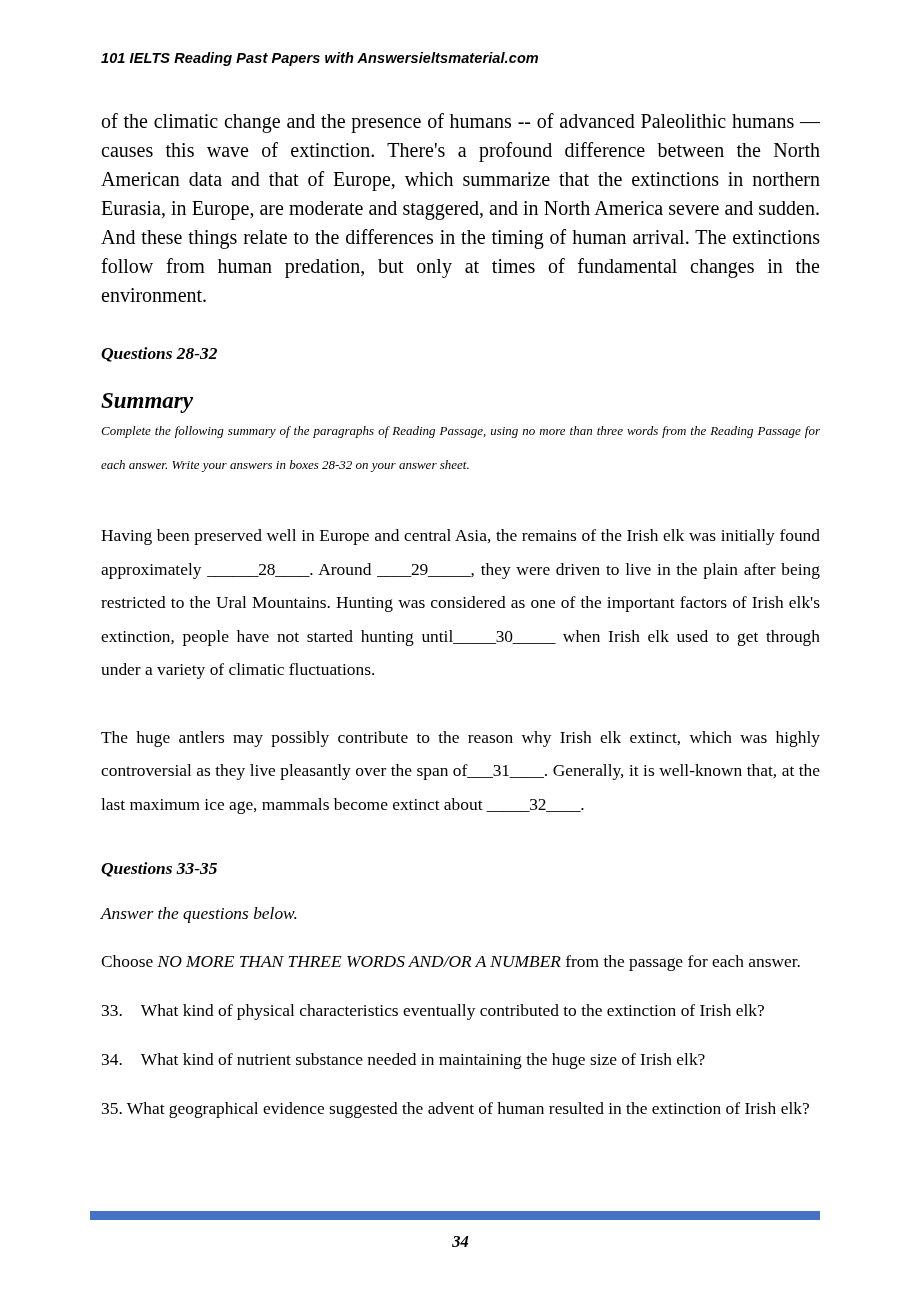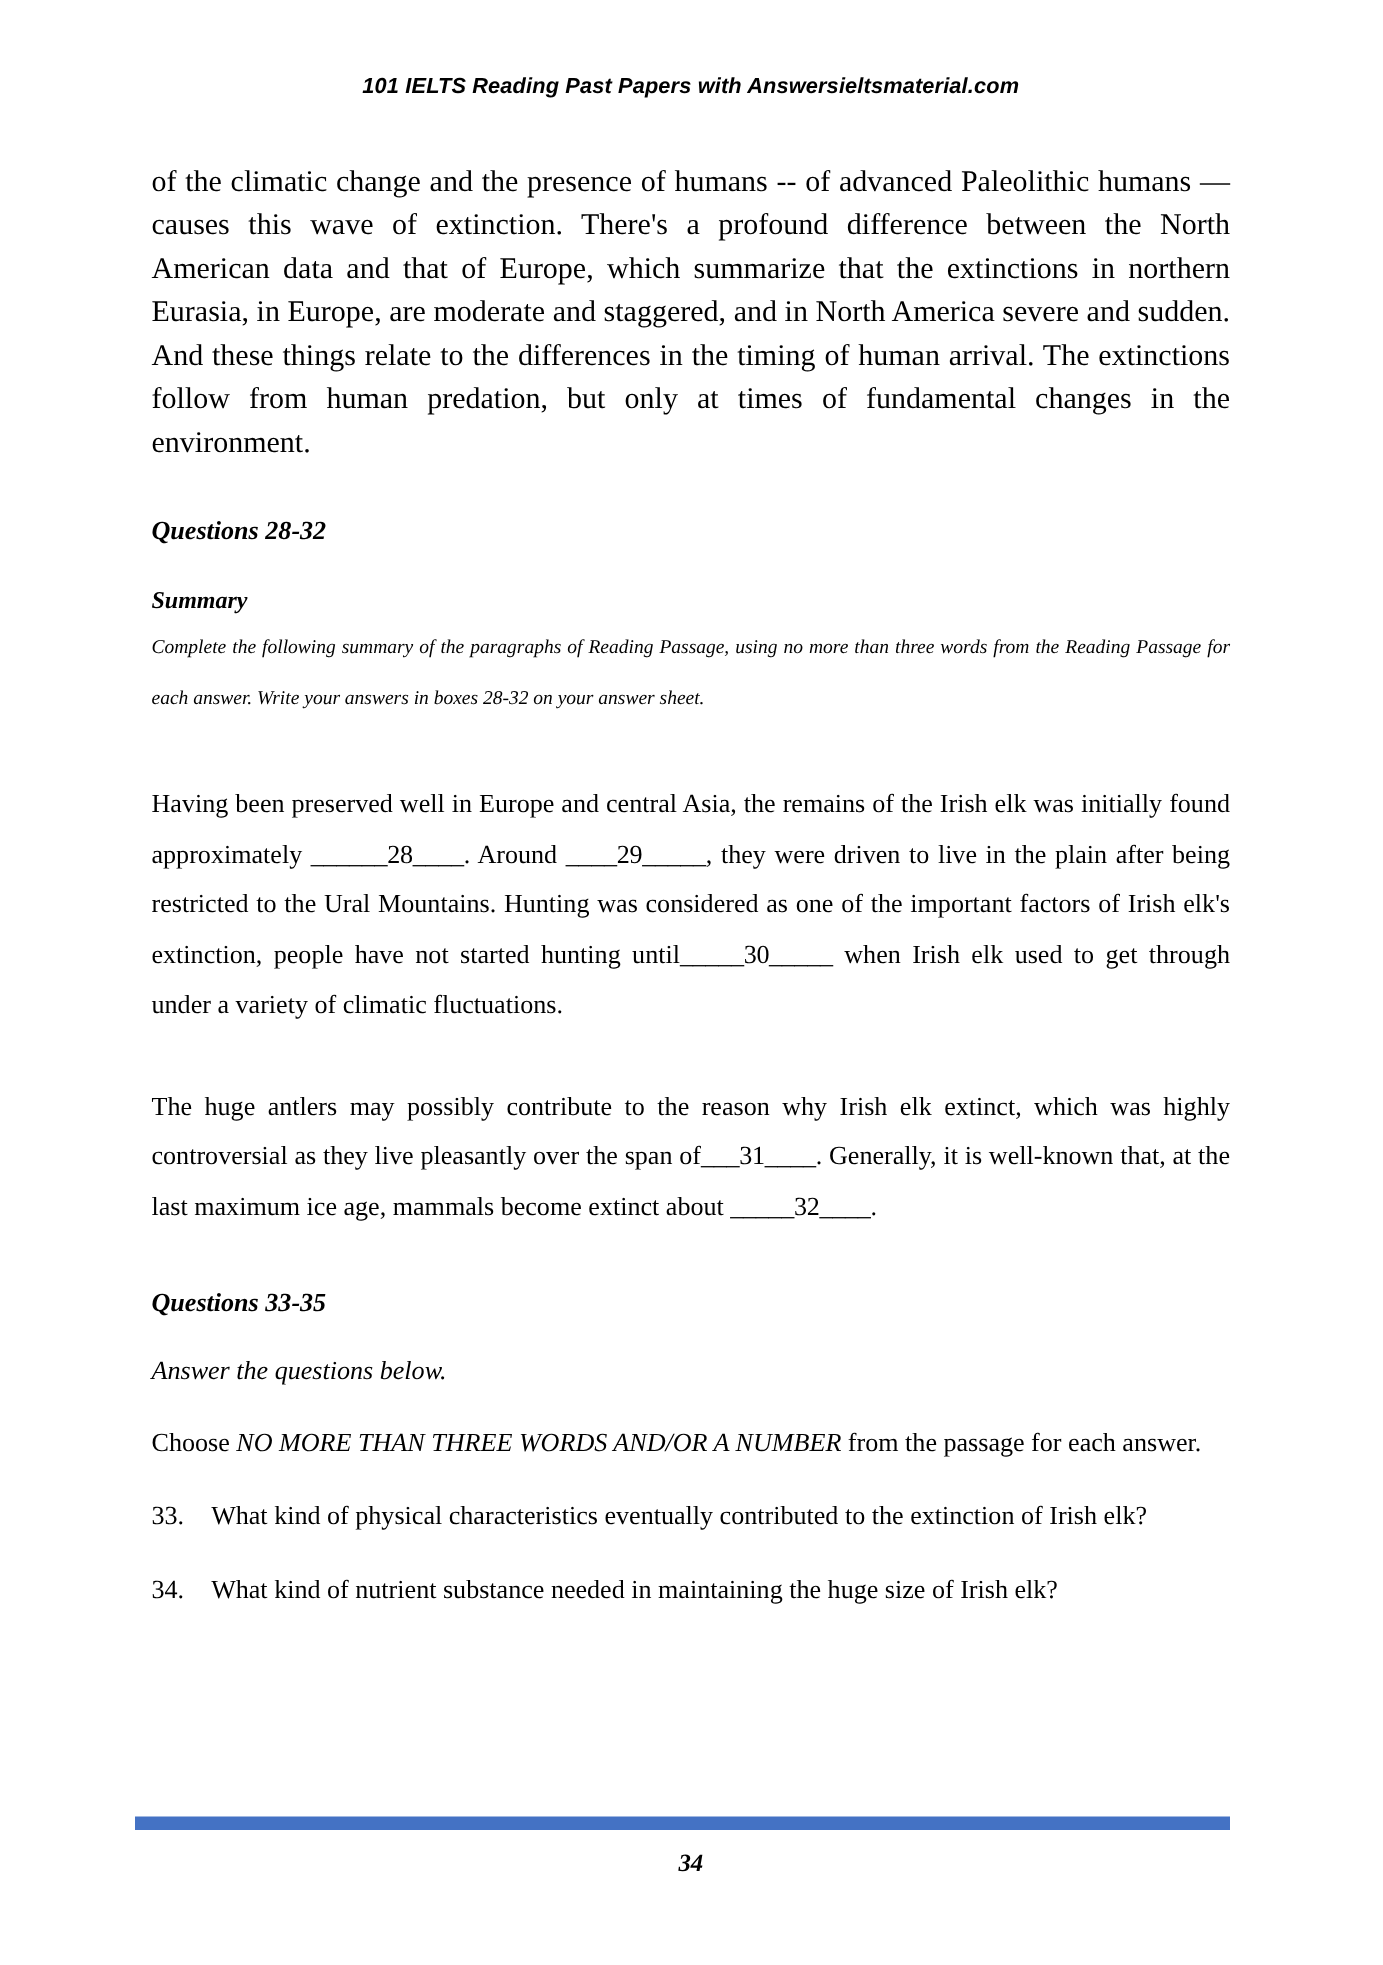--- a/index.html
+++ b/index.html
@@ -25,21 +25,21 @@
     box-sizing: border-box;
   }
 
   
   .doc-header {
     position: absolute;
     left: 101px;
     top: 50px;
     width: 719px;
     display: flex;
-    justify-content: center;
+    justify-content: flex-start;
     align-items: baseline;
     font-family: "Liberation Sans", "DejaVu Sans", sans-serif;
     font-style: italic;
     font-weight: bold;
     font-size: 14.5px;
     letter-spacing: 0.1px;
     white-space: nowrap;
   }
   .doc-header .site {
     font-weight: bold;
@@ -73,21 +73,21 @@
 
   .section-heading {
     font-size: 17.4px;
     font-weight: bold;
     font-style: italic;
     line-height: 26px;
     text-align: left;
   }
 
   .sub-heading {
-    font-size: 16px;
+    font-size: 23px;
     font-weight: bold;
     font-style: italic;
     line-height: 26px;
     text-align: left;
   }
 
   .instruction {
     font-size: 13px;
     font-style: italic;
     line-height: 33.5px;
@@ -215,19 +215,23 @@
     </p>
 
     <div class="spacer-22"></div>
 
     <p class="question no-justify">
       <span>34.</span><span class="qnum-gap"></span><span>What kind of nutrient substance needed in maintaining the huge size of Irish elk?</span>
     </p>
 
     <div class="spacer-22"></div>
 
+    <p class="question">
+      <span>35.</span>
+      <span>What geographical evidence suggested the advent of human resulted in the extinction of Irish elk?</span>
+    </p>
 
   </div>
 
   <div class="footer-rule" style="background: rgb(68, 114, 196);"></div>
   <div class="page-number">34</div>
 
 </div>
 
 </body></html>

